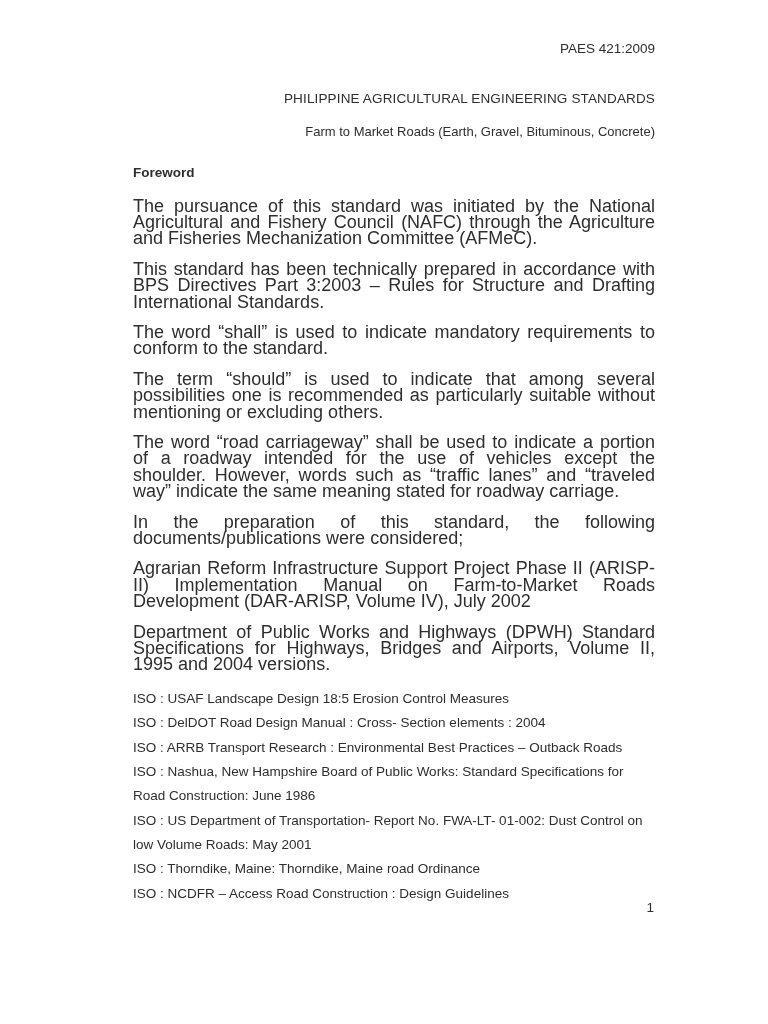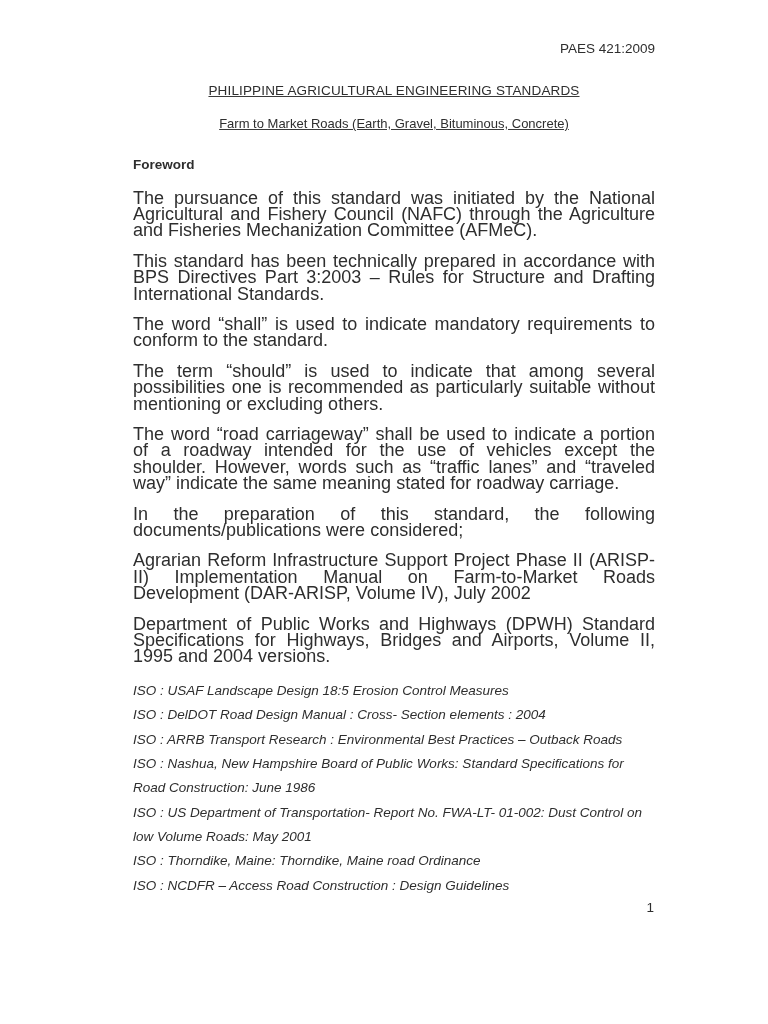--- a/index.html
+++ b/index.html
@@ -23,23 +23,22 @@
     width: 522px;
   }
   .doc-header {
     text-align: right;
     font-size: 13.5px;
     line-height: 16px;
     color: #2e2e2e;
     margin-top: 41px;
   }
   .title-block {
-    margin-top: 26px;
-    text-align: center;
-    text-decoration: underline;
+    margin-top: 34px;
+    text-align: right;
   }
   .main-title {
     font-size: 13.5px;
     letter-spacing: 0.15px;
     color: #2e2e2e;
     line-height: 16px;
   }
   .sub-title {
     font-size: 13px;
     color: #2e2e2e;
@@ -67,21 +66,20 @@
     margin-top: 14.5px;
   }
   .para-first {
     margin-top: 17px !important;
   }
   .ref-list {
     list-style: none;
     margin: 0;
     padding: 0;
     margin-top: 15px;
-    font-style: italic;
   }
   .ref-list li {
     font-size: 13.5px;
     line-height: 24.3px;
     color: #2e2e2e;
     text-align: left;
     width: 523px;
   }
   .page-number {
     position: absolute;

